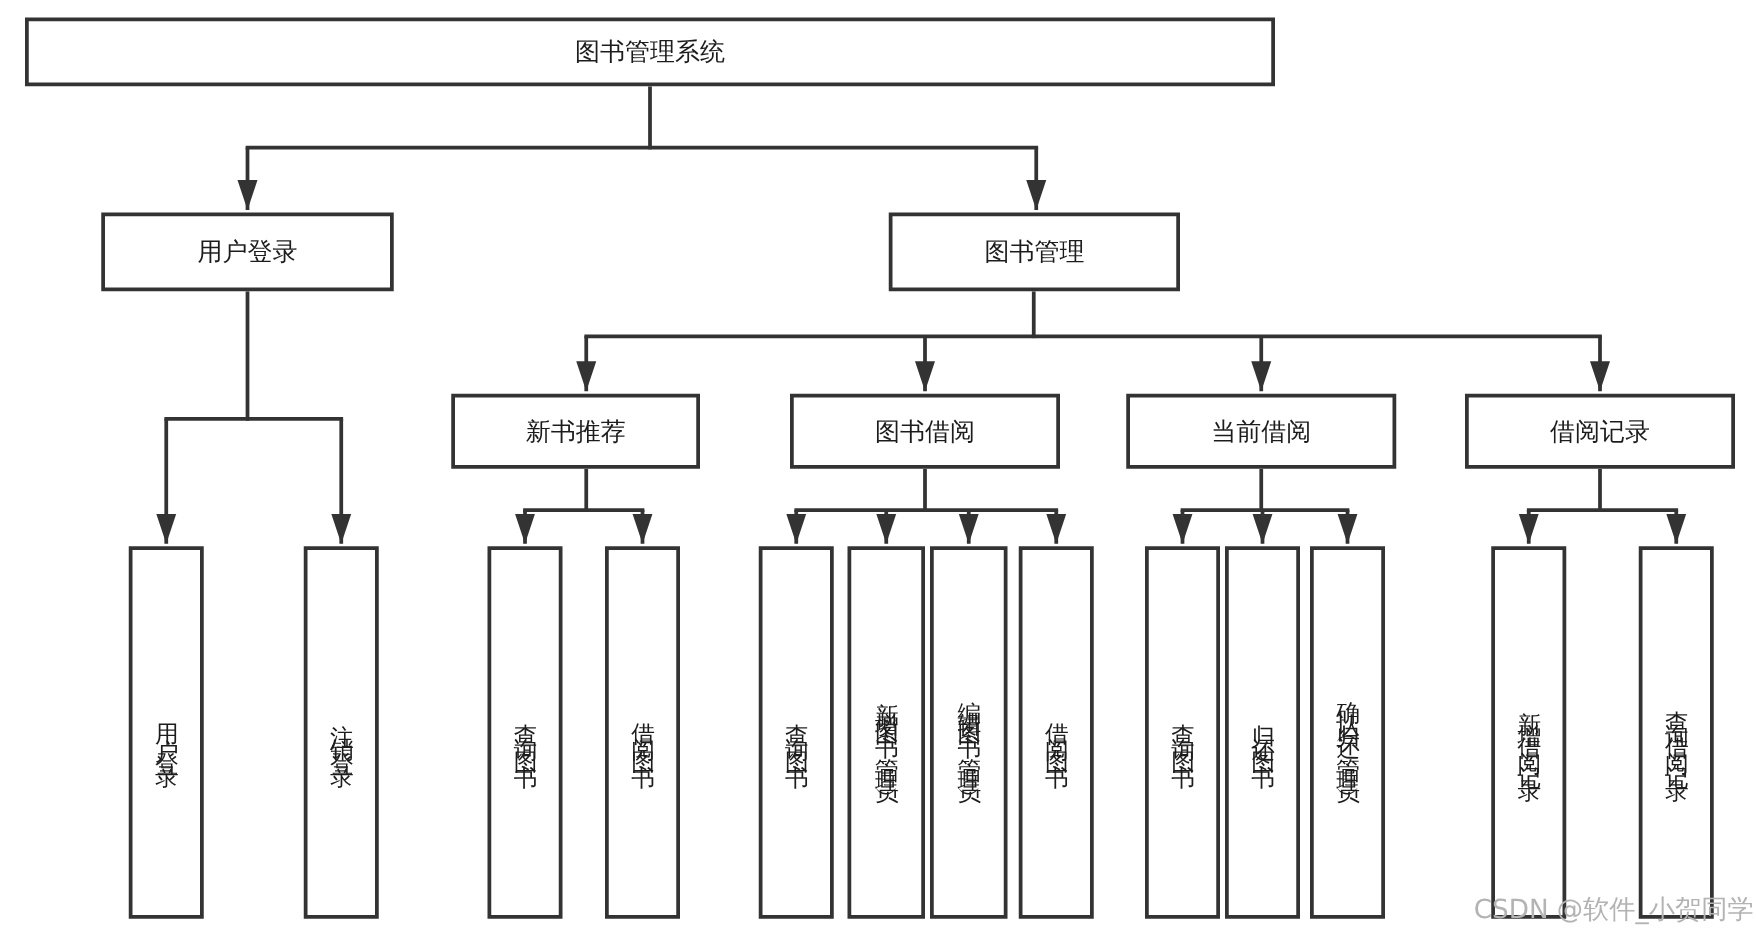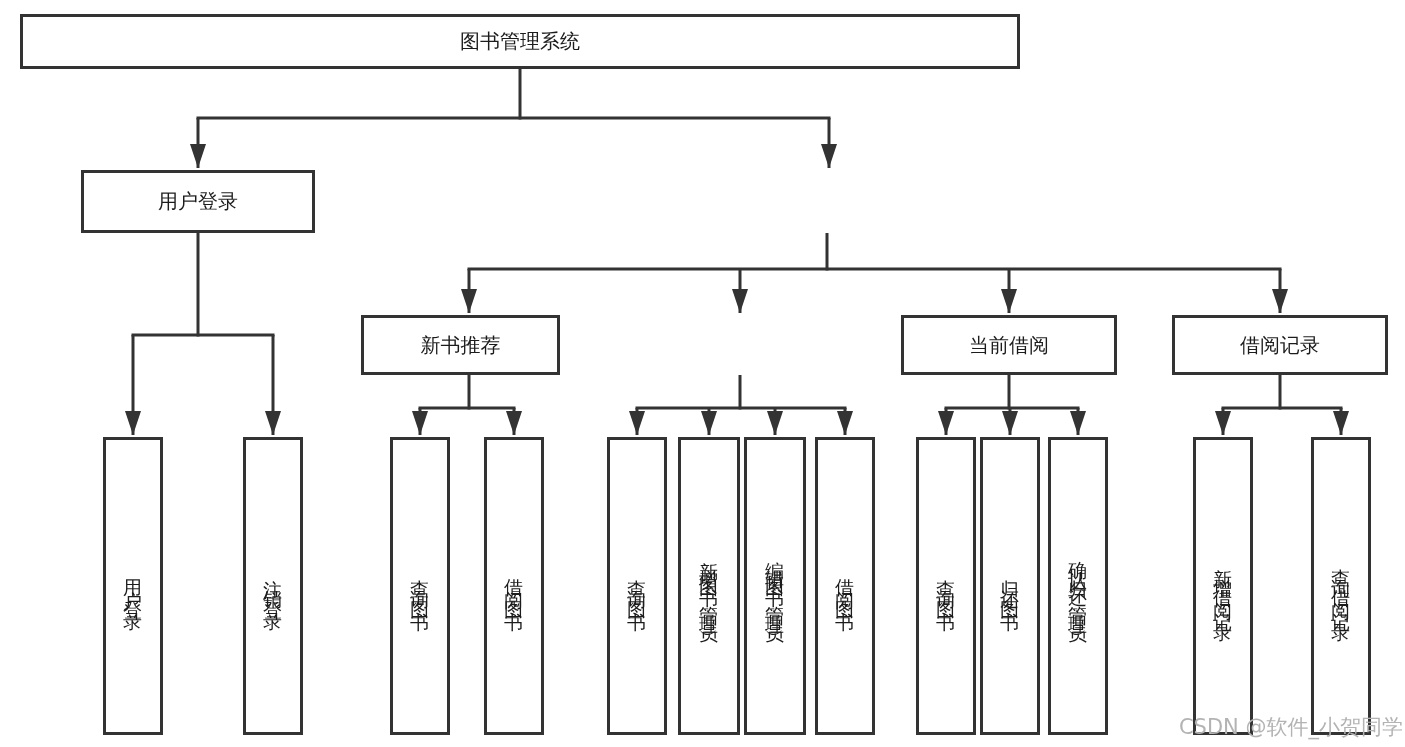--- a/index.html
+++ b/index.html
@@ -97,23 +97,29 @@
     </g>
   </svg>
 
   <div class="hbox" style="left:20px; top:14px; width:1000px; height:55px;">
     <span>图书管理系统</span>
   </div>
 
   <div class="hbox" style="left:81px; top:170px; width:234px; height:63px;">
     <span>用户登录</span>
   </div>
+  <div class="hbox" style="left:711px; top:170px; width:233px; height:63px;">
+    <span>图书管理</span>
+  </div>
 
   <div class="hbox" style="left:361px; top:315px; width:199px; height:60px;">
     <span>新书推荐</span>
+  </div>
+  <div class="hbox" style="left:632px; top:315px; width:216px; height:60px;">
+    <span>图书借阅</span>
   </div>
   <div class="hbox" style="left:1172px; top:315px; width:216px; height:60px;">
     <span>借阅记录</span>
   </div>
   <div class="hbox" style="left:901px; top:315px; width:216px; height:60px;">
     <span>当前借阅</span>
   </div>
 
   <div class="leaf" style="left:103px; width:60px;">
     <span class="vtext">用户登录</span>

